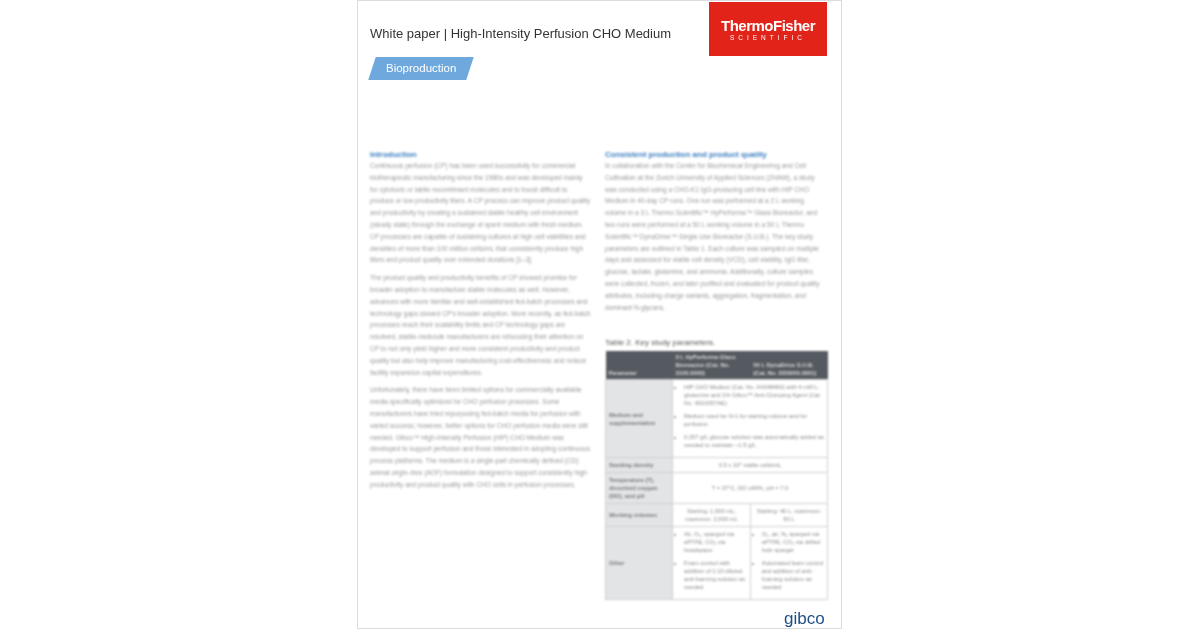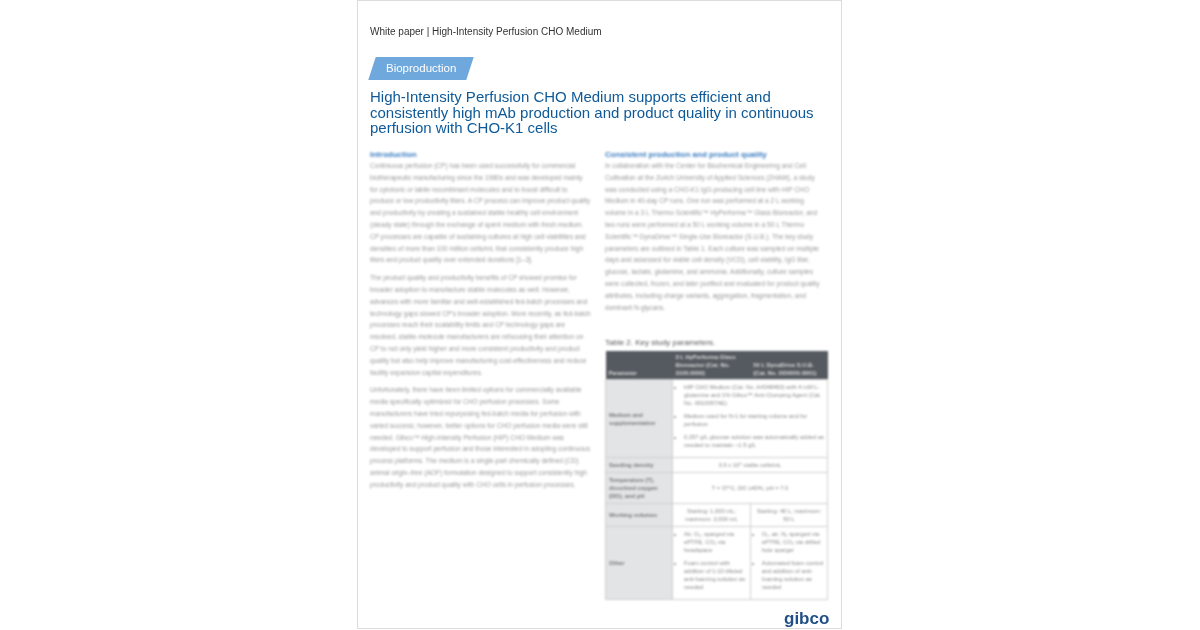--- a/index.html
+++ b/index.html
@@ -1,48 +1,51 @@
 <!DOCTYPE html>
 <html><head>
 <meta charset="utf-8">
 <style>
   html,body{margin:0;padding:0;background:#ffffff;}
   body{width:1200px;height:630px;position:relative;overflow:hidden;font-family:"Liberation Sans",sans-serif;}
   .page{position:absolute;left:357px;top:0;width:485px;height:629px;background:#fff;border:1px solid #dcdcdc;box-sizing:border-box;}
-  .breadcrumb{position:absolute;left:12px;top:25px;font-size:10px;color:#333;}
+  .breadcrumb{position:absolute;left:12px;top:25px;font-size:13px;color:#333;}
   .logo{position:absolute;left:351px;top:1px;width:118px;height:54px;background:#e2231a;color:#fff;text-align:center;}
   .logo .l1{font-weight:bold;font-size:15px;letter-spacing:-0.5px;margin-top:16px;line-height:16px;}
   .logo .l2{font-size:6.5px;letter-spacing:4px;line-height:8px;}
   .tag{position:absolute;left:14px;top:56px;width:98px;height:23px;background:#6fa8dc;transform:skewX(-18deg);}
   .tag span{display:block;transform:skewX(18deg);color:#fff;font-size:11.5px;line-height:23px;padding-left:14px;}
   .title{position:absolute;left:12px;top:88px;width:450px;font-size:15px;line-height:15.5px;color:#0e5a99;}
   .col{position:absolute;top:148px;width:222px;font-size:6.6px;line-height:11.8px;color:#999;filter:blur(1.1px);}
   .col.left{left:12px;}
   .col.right{left:247px;}
   .col h3{margin:0;font-size:8px;color:#3a7cc0;line-height:11px;}
   .col p{margin:0 0 6px 0;}
   .tcap{position:absolute;left:247px;top:337px;font-size:8px;color:#555;filter:blur(0.8px);}
   table{position:absolute;left:247px;top:350px;width:223px;border-collapse:collapse;font-size:5.8px;color:#888;filter:blur(0.8px);}
   th{background:#555a60;color:#ddd;font-weight:bold;text-align:left;vertical-align:bottom;padding:2px 3px;line-height:8px;}
   td{border:1px solid #cfcfcf;padding:3px;line-height:8px;vertical-align:top;}
   td.lbl{background:#e2e4e6;font-weight:bold;color:#777;vertical-align:middle;width:60px;}
   td ul{margin:0;padding-left:8px;}
   td li{margin-bottom:5px;}
   .c{text-align:center;vertical-align:middle;}
-  .gibco{position:absolute;left:426px;top:609px;font-size:17px;font-weight:bold;color:#1f4f86;line-height:18px;}
+  .gibco{position:absolute;left:426px;top:609px;font-size:17px;font-weight:normal;color:#1f4f86;line-height:18px;}
 </style>
 </head>
 <body>
 
 <div class="page">
   <div class="breadcrumb">White paper | High-Intensity Perfusion CHO Medium</div>
+  <div class="logo">
+    <div class="l1">ThermoFisher</div>
+    <div class="l2">SCIENTIFIC</div>
+  </div>
   <div class="tag">
       <span>Bioproduction</span>
     </div>
-  <div class="title">High-Intensity Perfusion CHO Medium supports efficient and consistently high mAb production and product quality in continuous perfusion with CHO-K1 cells</div>
 
   <div class="col left">
     <h3>Introduction</h3>
     <p>Continuous perfusion (CP) has been used successfully for commercial biotherapeutic manufacturing since the 1980s and was developed mainly for cytotoxic or labile recombinant molecules and to boost difficult to produce or low productivity titers. A CP process can improve product quality and productivity by creating a sustained stable healthy cell environment (steady state) through the exchange of spent medium with fresh medium. CP processes are capable of sustaining cultures at high cell viabilities and densities of more than 100 million cells/mL that consistently produce high titers and product quality over extended durations [1–3].</p>
     <p>The product quality and productivity benefits of CP showed promise for broader adoption to manufacture stable molecules as well. However, advances with more familiar and well-established fed-batch processes and technology gaps slowed CP's broader adoption. More recently, as fed-batch processes reach their scalability limits and CP technology gaps are resolved, stable-molecule manufacturers are refocusing their attention on CP to not only yield higher and more consistent productivity and product quality but also help improve manufacturing cost-effectiveness and reduce facility expansion capital expenditures.</p>
     <p>Unfortunately, there have been limited options for commercially available media specifically optimized for CHO perfusion processes. Some manufacturers have tried repurposing fed-batch media for perfusion with varied success; however, better options for CHO perfusion media were still needed. Gibco™ High-Intensity Perfusion (HIP) CHO Medium was developed to support perfusion and those interested in adopting continuous process platforms. The medium is a single-part chemically defined (CD) animal origin–free (AOF) formulation designed to support consistently high productivity and product quality with CHO cells in perfusion processes.</p>
   </div>
 
   <div class="col right">
     <h3>Consistent production and product quality</h3>

